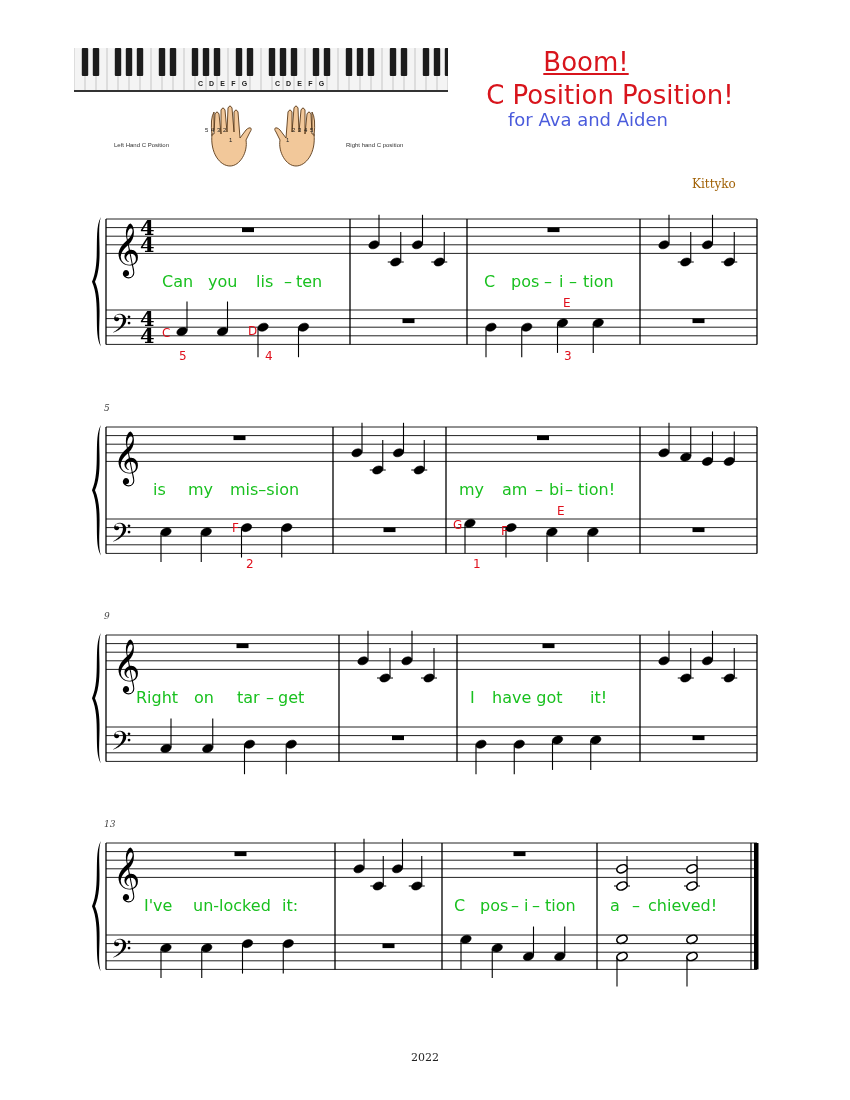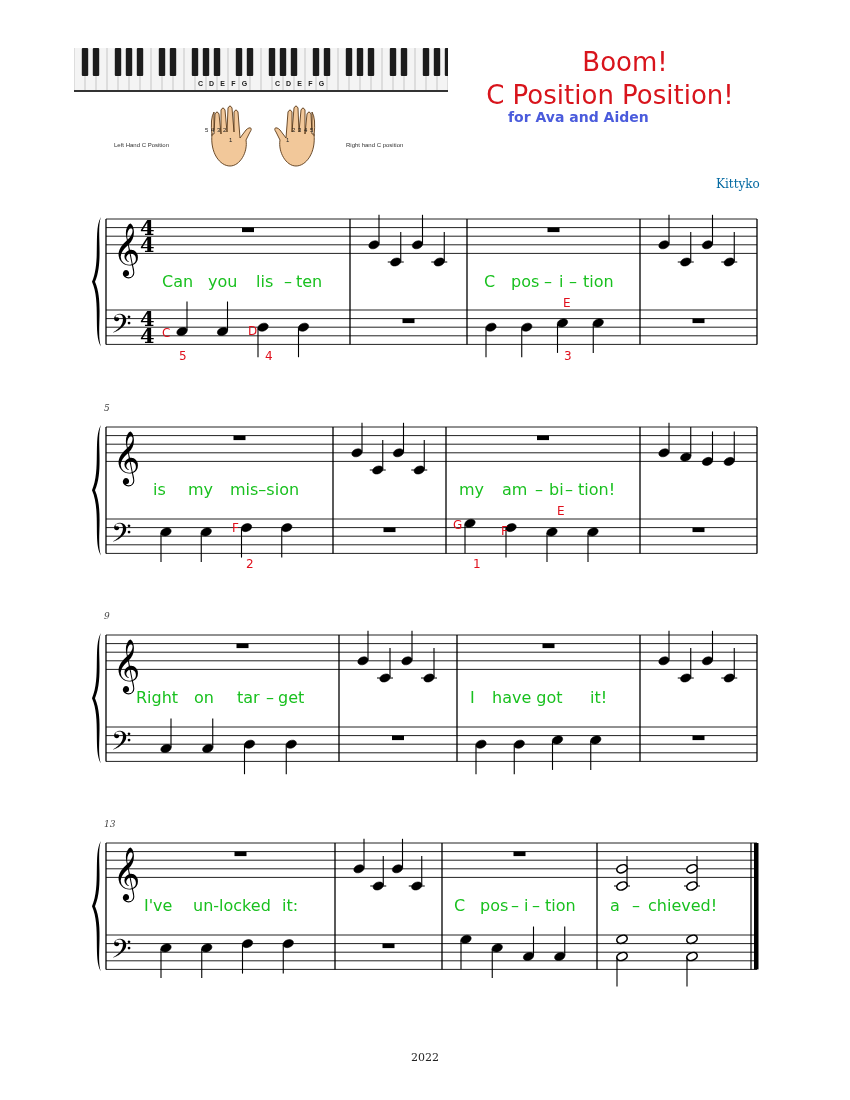--- a/index.html
+++ b/index.html
@@ -1,23 +1,23 @@
 <!DOCTYPE html>
 <html><head>
 <meta charset="utf-8">
 <style>
   html, body { margin: 0; padding: 0; background: #ffffff; }
   body { width: 850px; height: 1100px; position: relative; overflow: hidden; font-family: "DejaVu Sans", sans-serif; }
   .abs { position: absolute; }
   #header-image { left: 74px; top: 48px; width: 374px; height: 136px; }
   .title { position: absolute; color: #d8141c; font-family: "DejaVu Sans", sans-serif; white-space: nowrap; text-align: center; }
-  #title-line1 { left: 475px; width: 300px; top: 47px; font-size: 26px; }
+  #title-line1 { left: 436px; width: 300px; top: 47px; font-size: 26px; text-decoration: underline; }
   #title-line2 { left: 455px; width: 310px; top: 80px; font-size: 26px; }
-  #subtitle { position: absolute; left: 508px; top: 109px; font-size: 14px; color: #4a5bdc; white-space: nowrap; font-weight: bold; }
-  #composer { position: absolute; left: 716px; top: 177px; font-family: "DejaVu Serif", serif; font-size: 12px; color: #0369a1; }
+  #subtitle { position: absolute; left: 508px; top: 109px; font-size: 18px; color: #4a5bdc; white-space: nowrap; }
+  #composer { position: absolute; left: 692px; top: 177px; font-family: "DejaVu Serif", serif; font-size: 12px; color: #a16207; }
   #footer { position: absolute; left: 0; width: 850px; top: 1051px; text-align: center; font-family: "DejaVu Serif", serif; font-size: 11px; color: #222; }
   #score { position: absolute; left: 0; top: 0; width: 850px; height: 1100px; }
   .lyric { font-family: "DejaVu Sans", sans-serif; font-size: 16px; fill: #19c01f; }
   .ann { font-family: "DejaVu Sans", sans-serif; font-size: 12px; fill: #e0101c; }
   .mnum { font-family: "DejaVu Serif", serif; font-style: italic; font-size: 9px; fill: #444; }
 </style>
 </head>
 <body>
 
 <svg id="header-image" class="abs" viewBox="0 0 374 136" width="374" height="136">

